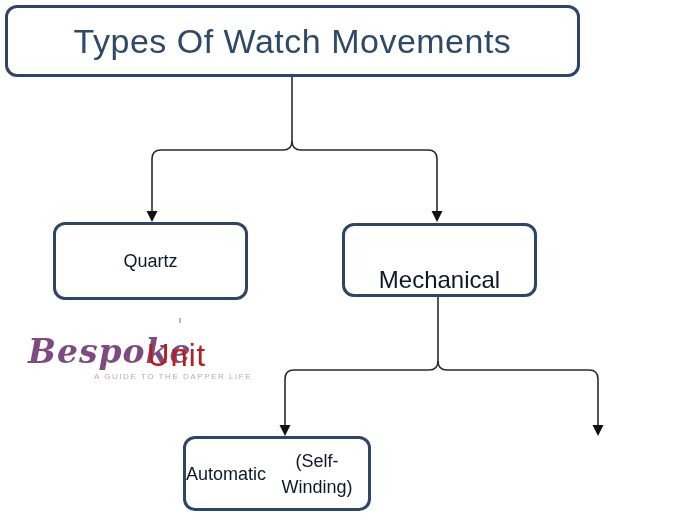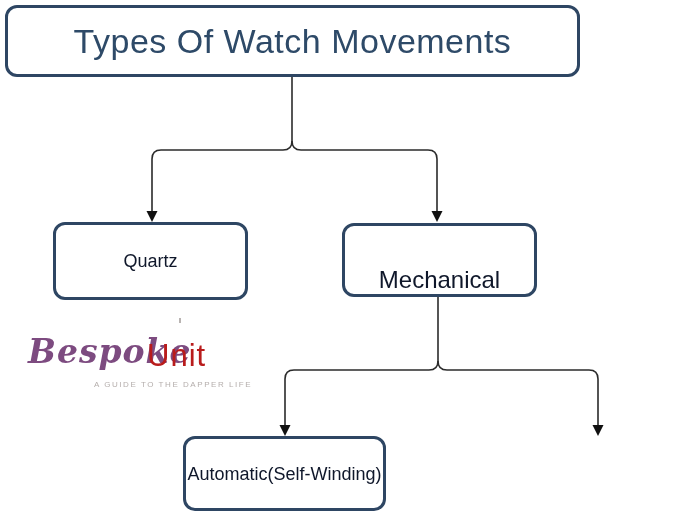--- a/index.html
+++ b/index.html
@@ -25,41 +25,41 @@
     color:#0f172a;
     z-index:2;
   }
   .node-title{
     left:5px;top:5px;width:575px;height:72px;
     font-size:34px;letter-spacing:.5px;color:#2e4a68;
     flex-direction:row;
   }
   .node-quartz{left:53px;top:222px;width:195px;height:78px;font-size:18px;line-height:26px;}
   .node-mechanical{left:342px;top:223px;width:195px;height:74px;font-size:24px;align-items:flex-end;}
-  .node-automatic{left:183px;top:436px;width:203px;height:75px;font-size:18px;line-height:26px;}
+  .node-automatic{left:183px;top:436px;width:188px;height:75px;font-size:18px;line-height:26px;}
   .node-manual{left:493px;top:436px;width:203px;height:76px;font-size:18px;line-height:26px;}
 
   .logo{position:absolute;left:26px;top:330px;width:210px;height:55px;z-index:2;text-align:center;}
   .logo-script{
     position:absolute;left:2px;top:2px;
     font-family:"DejaVu Serif", serif;
     font-style:italic;font-weight:700;
     font-size:33px;color:#7d4b80;
     letter-spacing:1px;
   }
   .logo-sans{
     position:absolute;left:121px;top:8px;
     font-family:"Liberation Sans", sans-serif;
     font-size:31px;font-weight:400;color:#b91c1c;
     letter-spacing:1px;
   }
   .logo-tagline{
     position:absolute;left:68px;top:42px;
     font-size:8px;letter-spacing:1.55px;
-    color:#b5aeac;white-space:nowrap;margin-top:8px;
+    color:#b5aeac;white-space:nowrap;
   }
   .stray-mark{
     position:absolute;left:179px;top:318px;
     width:2px;height:5px;background:#b9b4b2;z-index:2;
   }
 </style>
 </head>
 <body>
 
 <div class="canvas">

